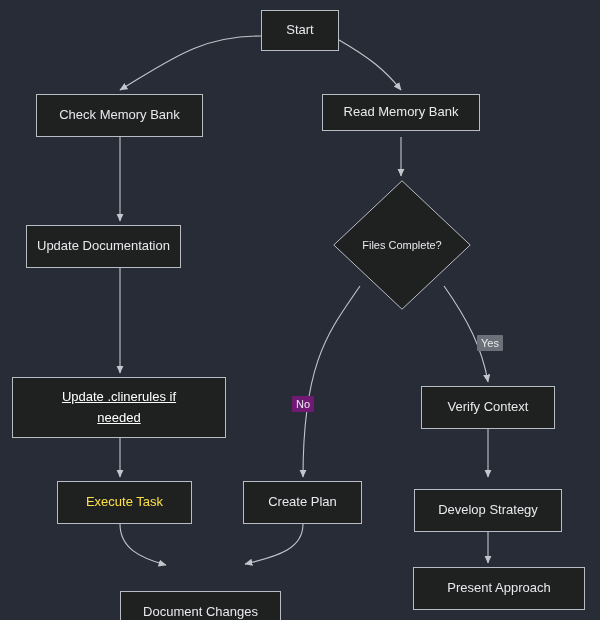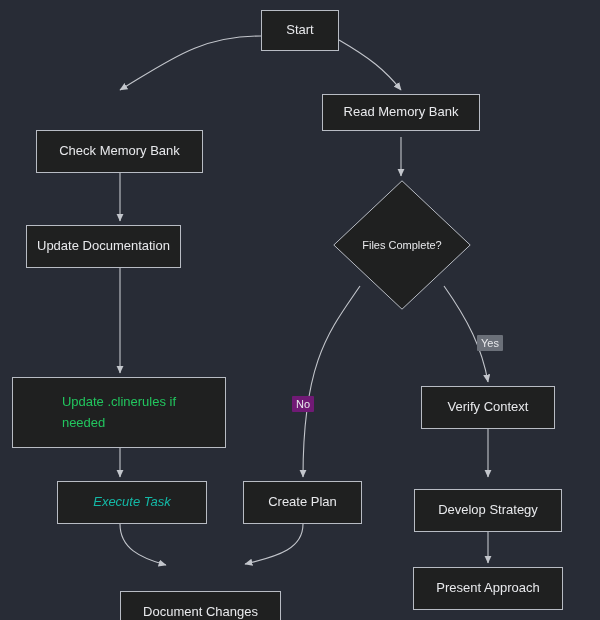--- a/index.html
+++ b/index.html
@@ -28,21 +28,21 @@
     height: 620px;
   }
   .node {
     position: absolute;
     box-sizing: border-box;
     background: #1f2020;
     border: 1px solid #b8bcc4;
     display: flex;
     align-items: center;
     justify-content: center;
-    text-align: left;
+    text-align: center;
     color: #e8e9ec;
     font-size: 13px;
     font-family: "Liberation Sans", sans-serif;
     line-height: 1.55;
     padding: 2px 6px;
     z-index: 2;
   }
   .node-label {
     display: block;
     white-space: pre-line;
@@ -109,55 +109,55 @@
         <path d="M 120,524 C 120,548 140,558 166,565" stroke="#c3c6cc" marker-end="url(#arrowhead)"></path>
         <path d="M 303,524 C 303,548 280,556 245,564" stroke="#c3c6cc" marker-end="url(#arrowhead)"></path>
         <path d="M 488,524 L 488,563" stroke="#c3c6cc" marker-end="url(#arrowhead)"></path>
       </g>
   </svg>
 
   <div id="node-layer">
       <div class="node" style="left: 261px; top: 10px; width: 78px; height: 41px; background: rgb(31, 32, 32); border-color: rgb(184, 188, 196); color: rgb(232, 233, 236);">
         <span class="node-label">Start</span>
       </div>
-      <div class="node" style="left: 36px; top: 94px; width: 167px; height: 43px; background: rgb(31, 32, 32); border-color: rgb(184, 188, 196); color: rgb(232, 233, 236); margin-top: 36px;">
+      <div class="node" style="left: 36px; top: 94px; width: 167px; height: 43px; background: rgb(31, 32, 32); border-color: rgb(184, 188, 196); color: rgb(232, 233, 236);">
         <span class="node-label">Check Memory Bank</span>
       </div>
       <div class="node" style="left: 322px; top: 94px; width: 158px; height: 37px; background: rgb(31, 32, 32); border-color: rgb(184, 188, 196); color: rgb(232, 233, 236);">
         <span class="node-label">Read Memory Bank</span>
       </div>
       <div class="node" style="left: 26px; top: 225px; width: 155px; height: 43px; background: rgb(31, 32, 32); border-color: rgb(184, 188, 196); color: rgb(232, 233, 236);">
         <span class="node-label">Update Documentation</span>
       </div>
       <div class="decision" style="left: 333px; top: 180px; width: 138px; height: 130px;">
         <svg class="diamond-shape" viewBox="0 0 138 130">
           <polygon points="69,0.8 137.2,65 69,129.2 0.8,65" fill="#1f2020" stroke="#b8bcc4" stroke-width="1"></polygon>
         </svg>
         <div class="decision-label">Files Complete?</div>
       </div>
-      <div class="node" style="left: 12px; top: 377px; width: 214px; height: 71px; background: rgb(31, 32, 32); border-color: rgb(184, 188, 196); color: #22c55e;">
+      <div class="node" style="left: 12px; top: 377px; width: 214px; height: 61px; background: rgb(31, 32, 32); border-color: rgb(184, 188, 196); color: #ffffff; text-decoration: underline;">
         <span class="node-label">Update .clinerules if
 needed</span>
       </div>
       <div class="node" style="left: 421px; top: 386px; width: 134px; height: 43px; background: rgb(31, 32, 32); border-color: rgb(184, 188, 196); color: rgb(232, 233, 236);">
         <span class="node-label">Verify Context</span>
       </div>
       <div class="node" style="left: 243px; top: 481px; width: 119px; height: 43px; background: rgb(31, 32, 32); border-color: rgb(184, 188, 196); color: rgb(232, 233, 236);">
         <span class="node-label">Create Plan</span>
       </div>
-      <div class="node" style="left: 57px; top: 481px; width: 150px; height: 43px; background: rgb(31, 32, 32); border-color: rgb(184, 188, 196); color: #14b8a6; font-style: italic;">
+      <div class="node" style="left: 57px; top: 481px; width: 135px; height: 43px; background: rgb(31, 32, 32); border-color: rgb(184, 188, 196); color: #fde047;">
         <span class="node-label">Execute Task</span>
       </div>
       <div class="node" style="left: 414px; top: 481px; width: 148px; height: 43px; background: rgb(31, 32, 32); border-color: rgb(184, 188, 196); color: rgb(232, 233, 236); margin-top: 8px;">
         <span class="node-label">Develop Strategy</span>
       </div>
       <div class="node" style="left: 120px; top: 567px; width: 161px; height: 43px; background: rgb(31, 32, 32); border-color: rgb(184, 188, 196); color: rgb(232, 233, 236); margin-top: 24px;">
         <span class="node-label">Document Changes</span>
       </div>
-      <div class="node" style="left: 413px; top: 567px; width: 150px; height: 43px; background: rgb(31, 32, 32); border-color: rgb(184, 188, 196); color: rgb(232, 233, 236);">
+      <div class="node" style="left: 413px; top: 567px; width: 172px; height: 43px; background: rgb(31, 32, 32); border-color: rgb(184, 188, 196); color: rgb(232, 233, 236);">
         <span class="node-label">Present Approach</span>
       </div>
     </div>
   <div id="label-layer">
       <div class="edge-label" style="left: 292px; top: 396px; background: #701a75; color: rgb(232, 233, 236);">No</div>
       <div class="edge-label" style="left: 477px; top: 335px; background: rgb(107, 112, 121); color: rgb(232, 233, 236);">Yes</div>
     </div>
 
 </div>
 

